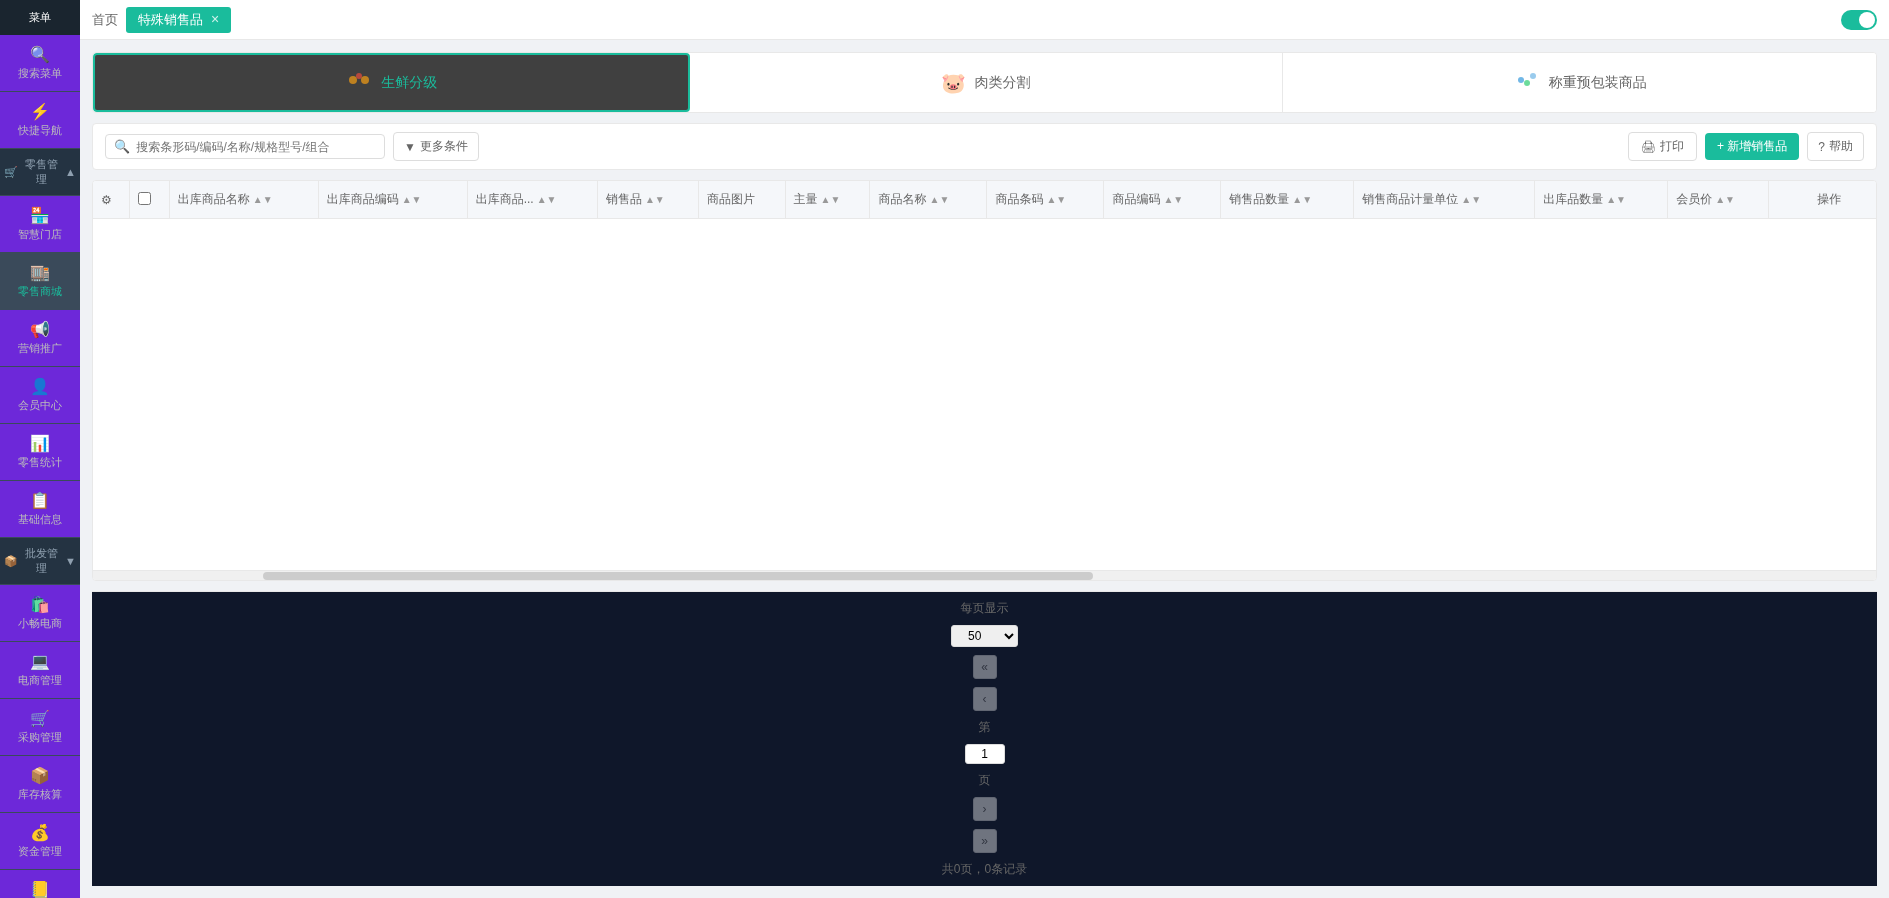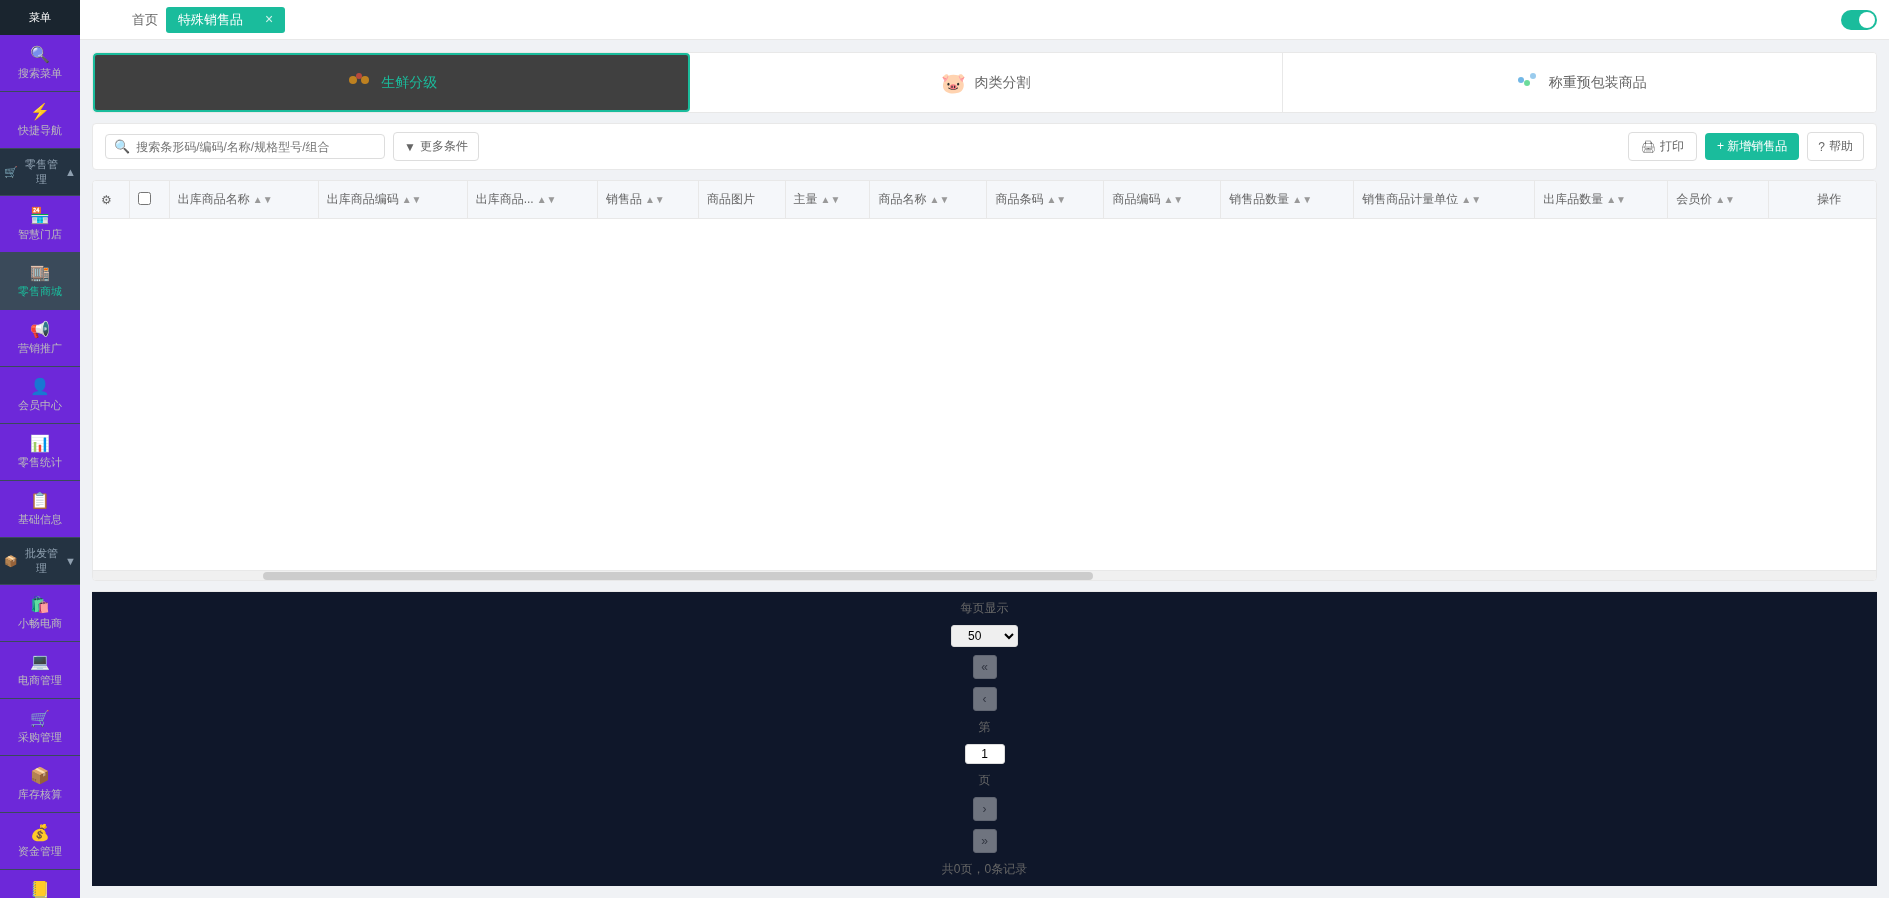--- a/index.html
+++ b/index.html
@@ -69,30 +69,29 @@
       padding: 0 12px;
       height: 40px;
       display: flex;
       align-items: center;
       gap: 8px;
       flex-shrink: 0;
     }
     .topbar-home {
       color: #666;
       font-size: 13px;
-      margin-left: 40px;
     }
     .topbar-tab {
       background: #1abc9c;
       color: #fff;
       padding: 4px 12px;
       border-radius: 3px;
       font-size: 13px;
       display: flex;
-      gap: 22px;
+      gap: 8px;
     }
     .topbar-tab .close-btn {
       cursor: pointer;
       font-size: 14px;
       color: rgba(255,255,255,0.8);
     }
     .topbar-right {
       margin-left: auto;
       display: flex;
       align-items: center;

